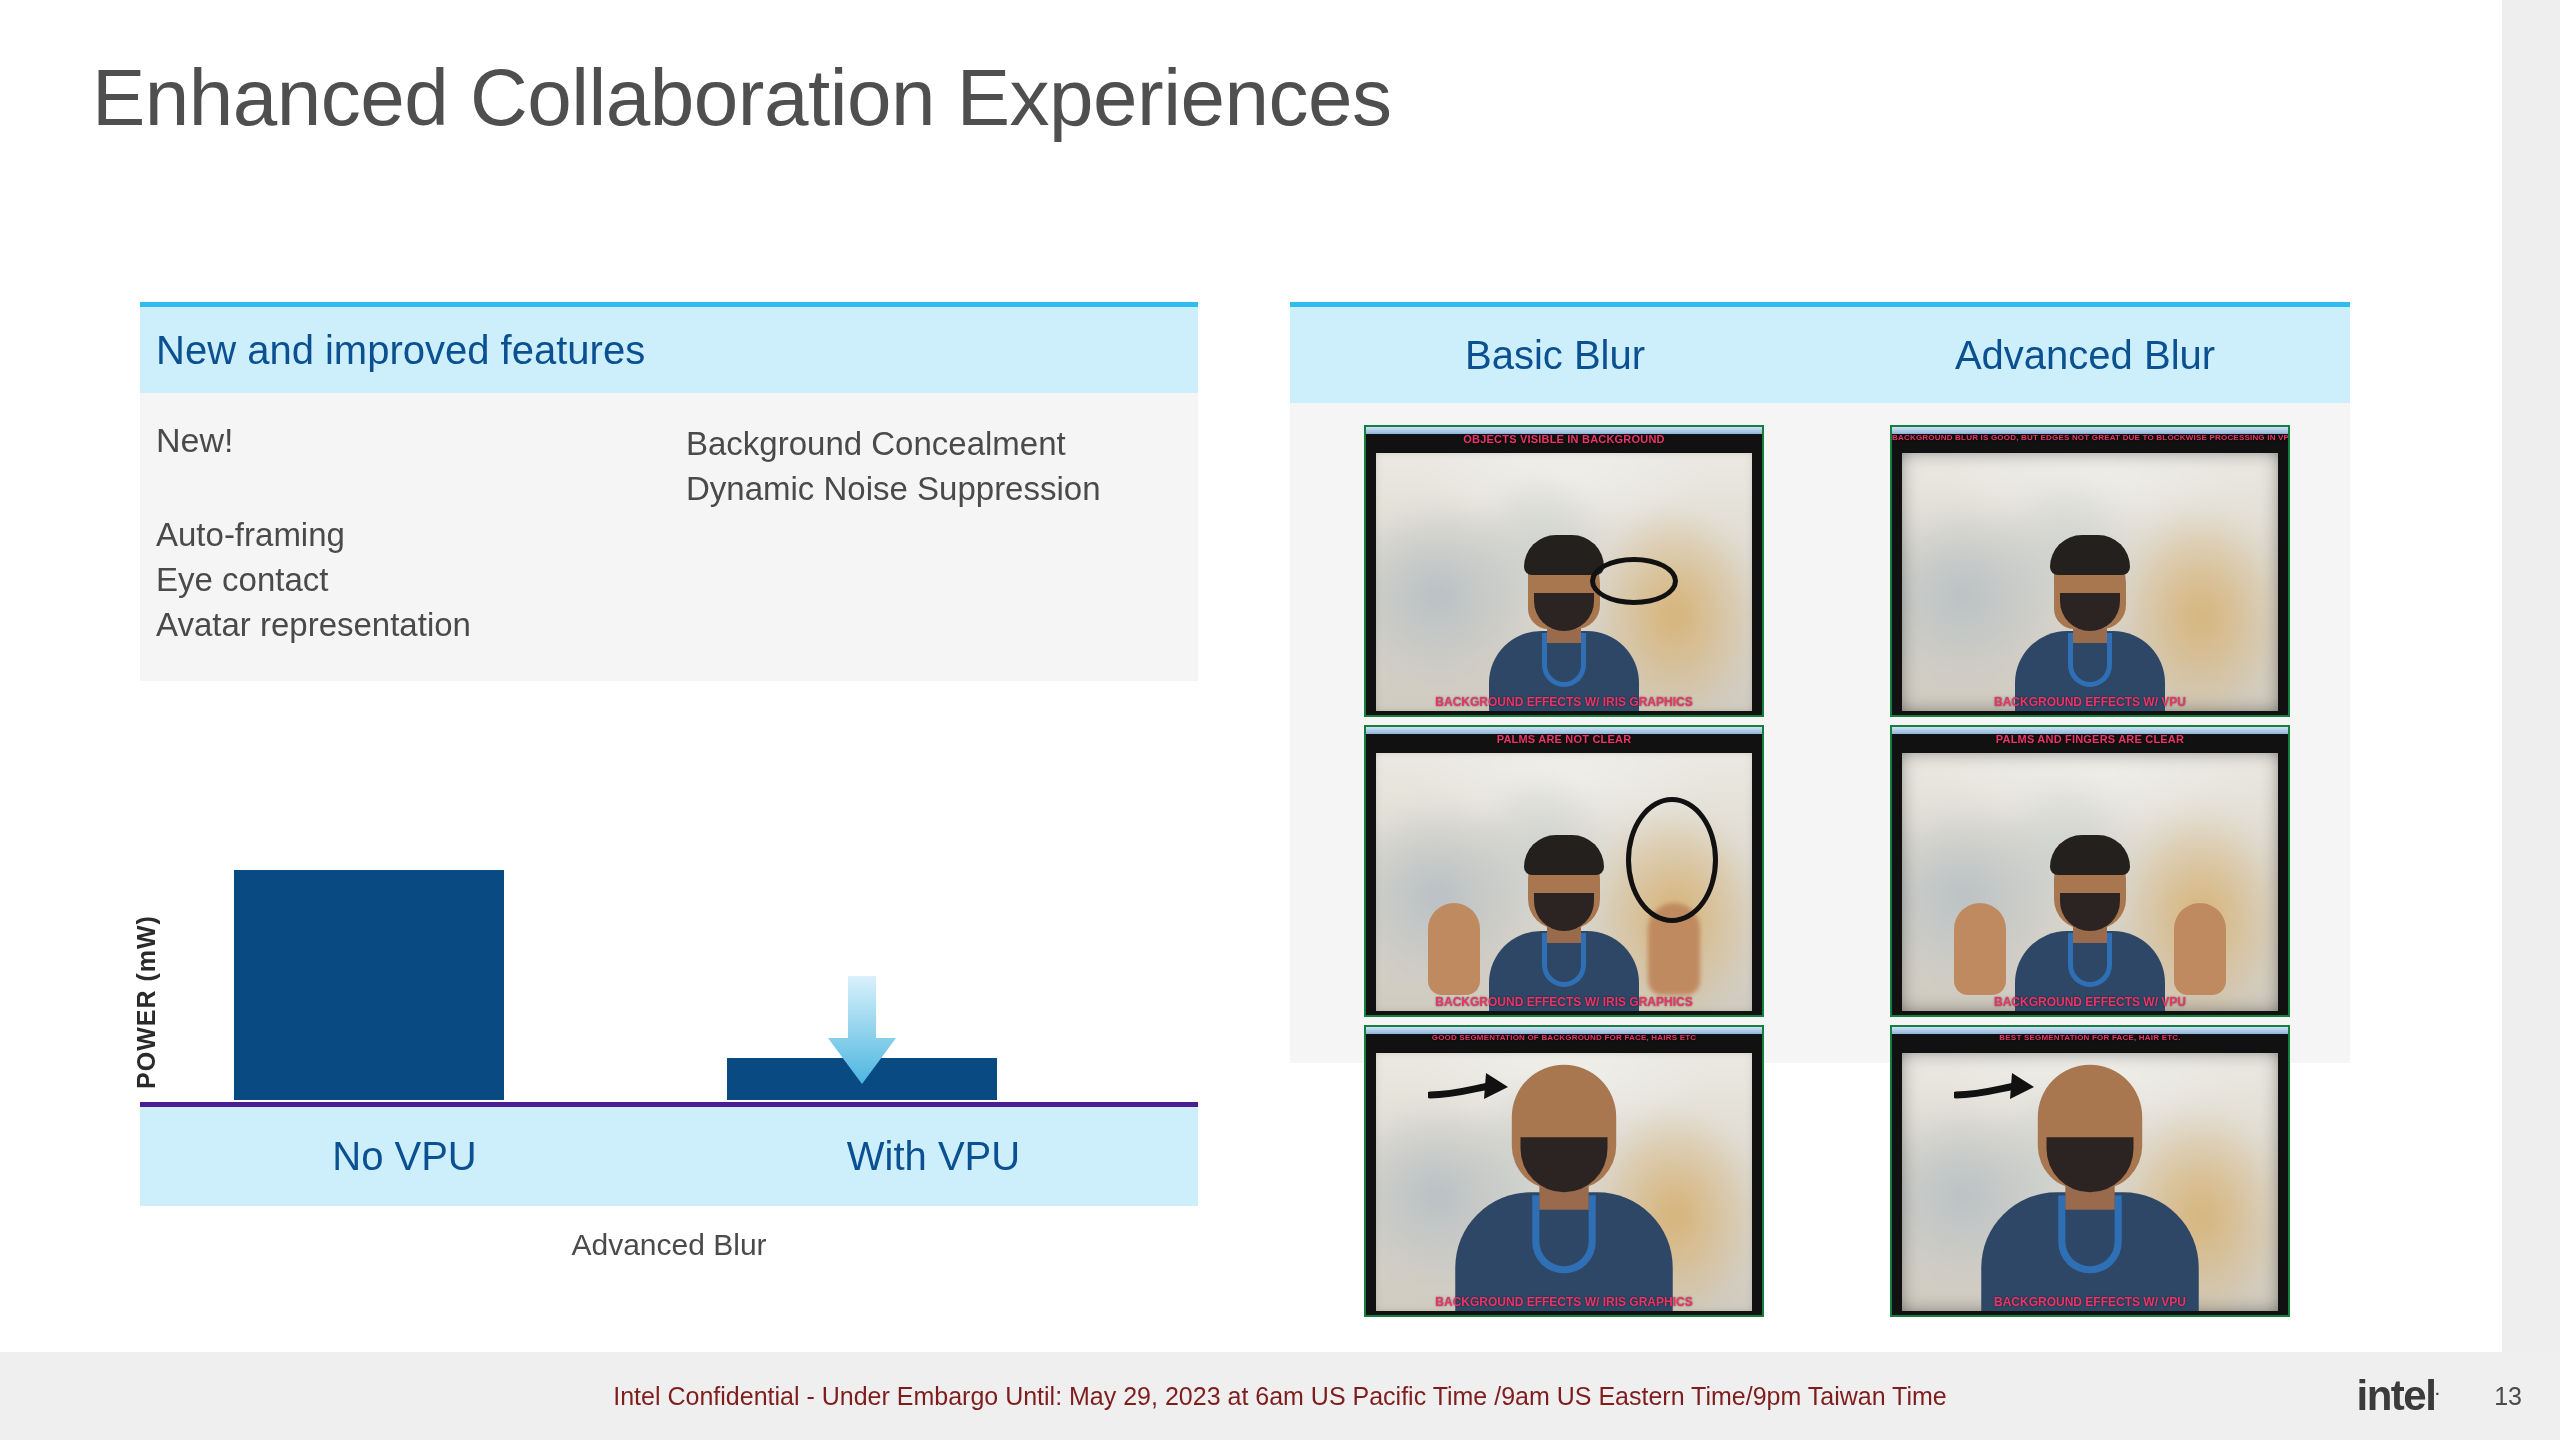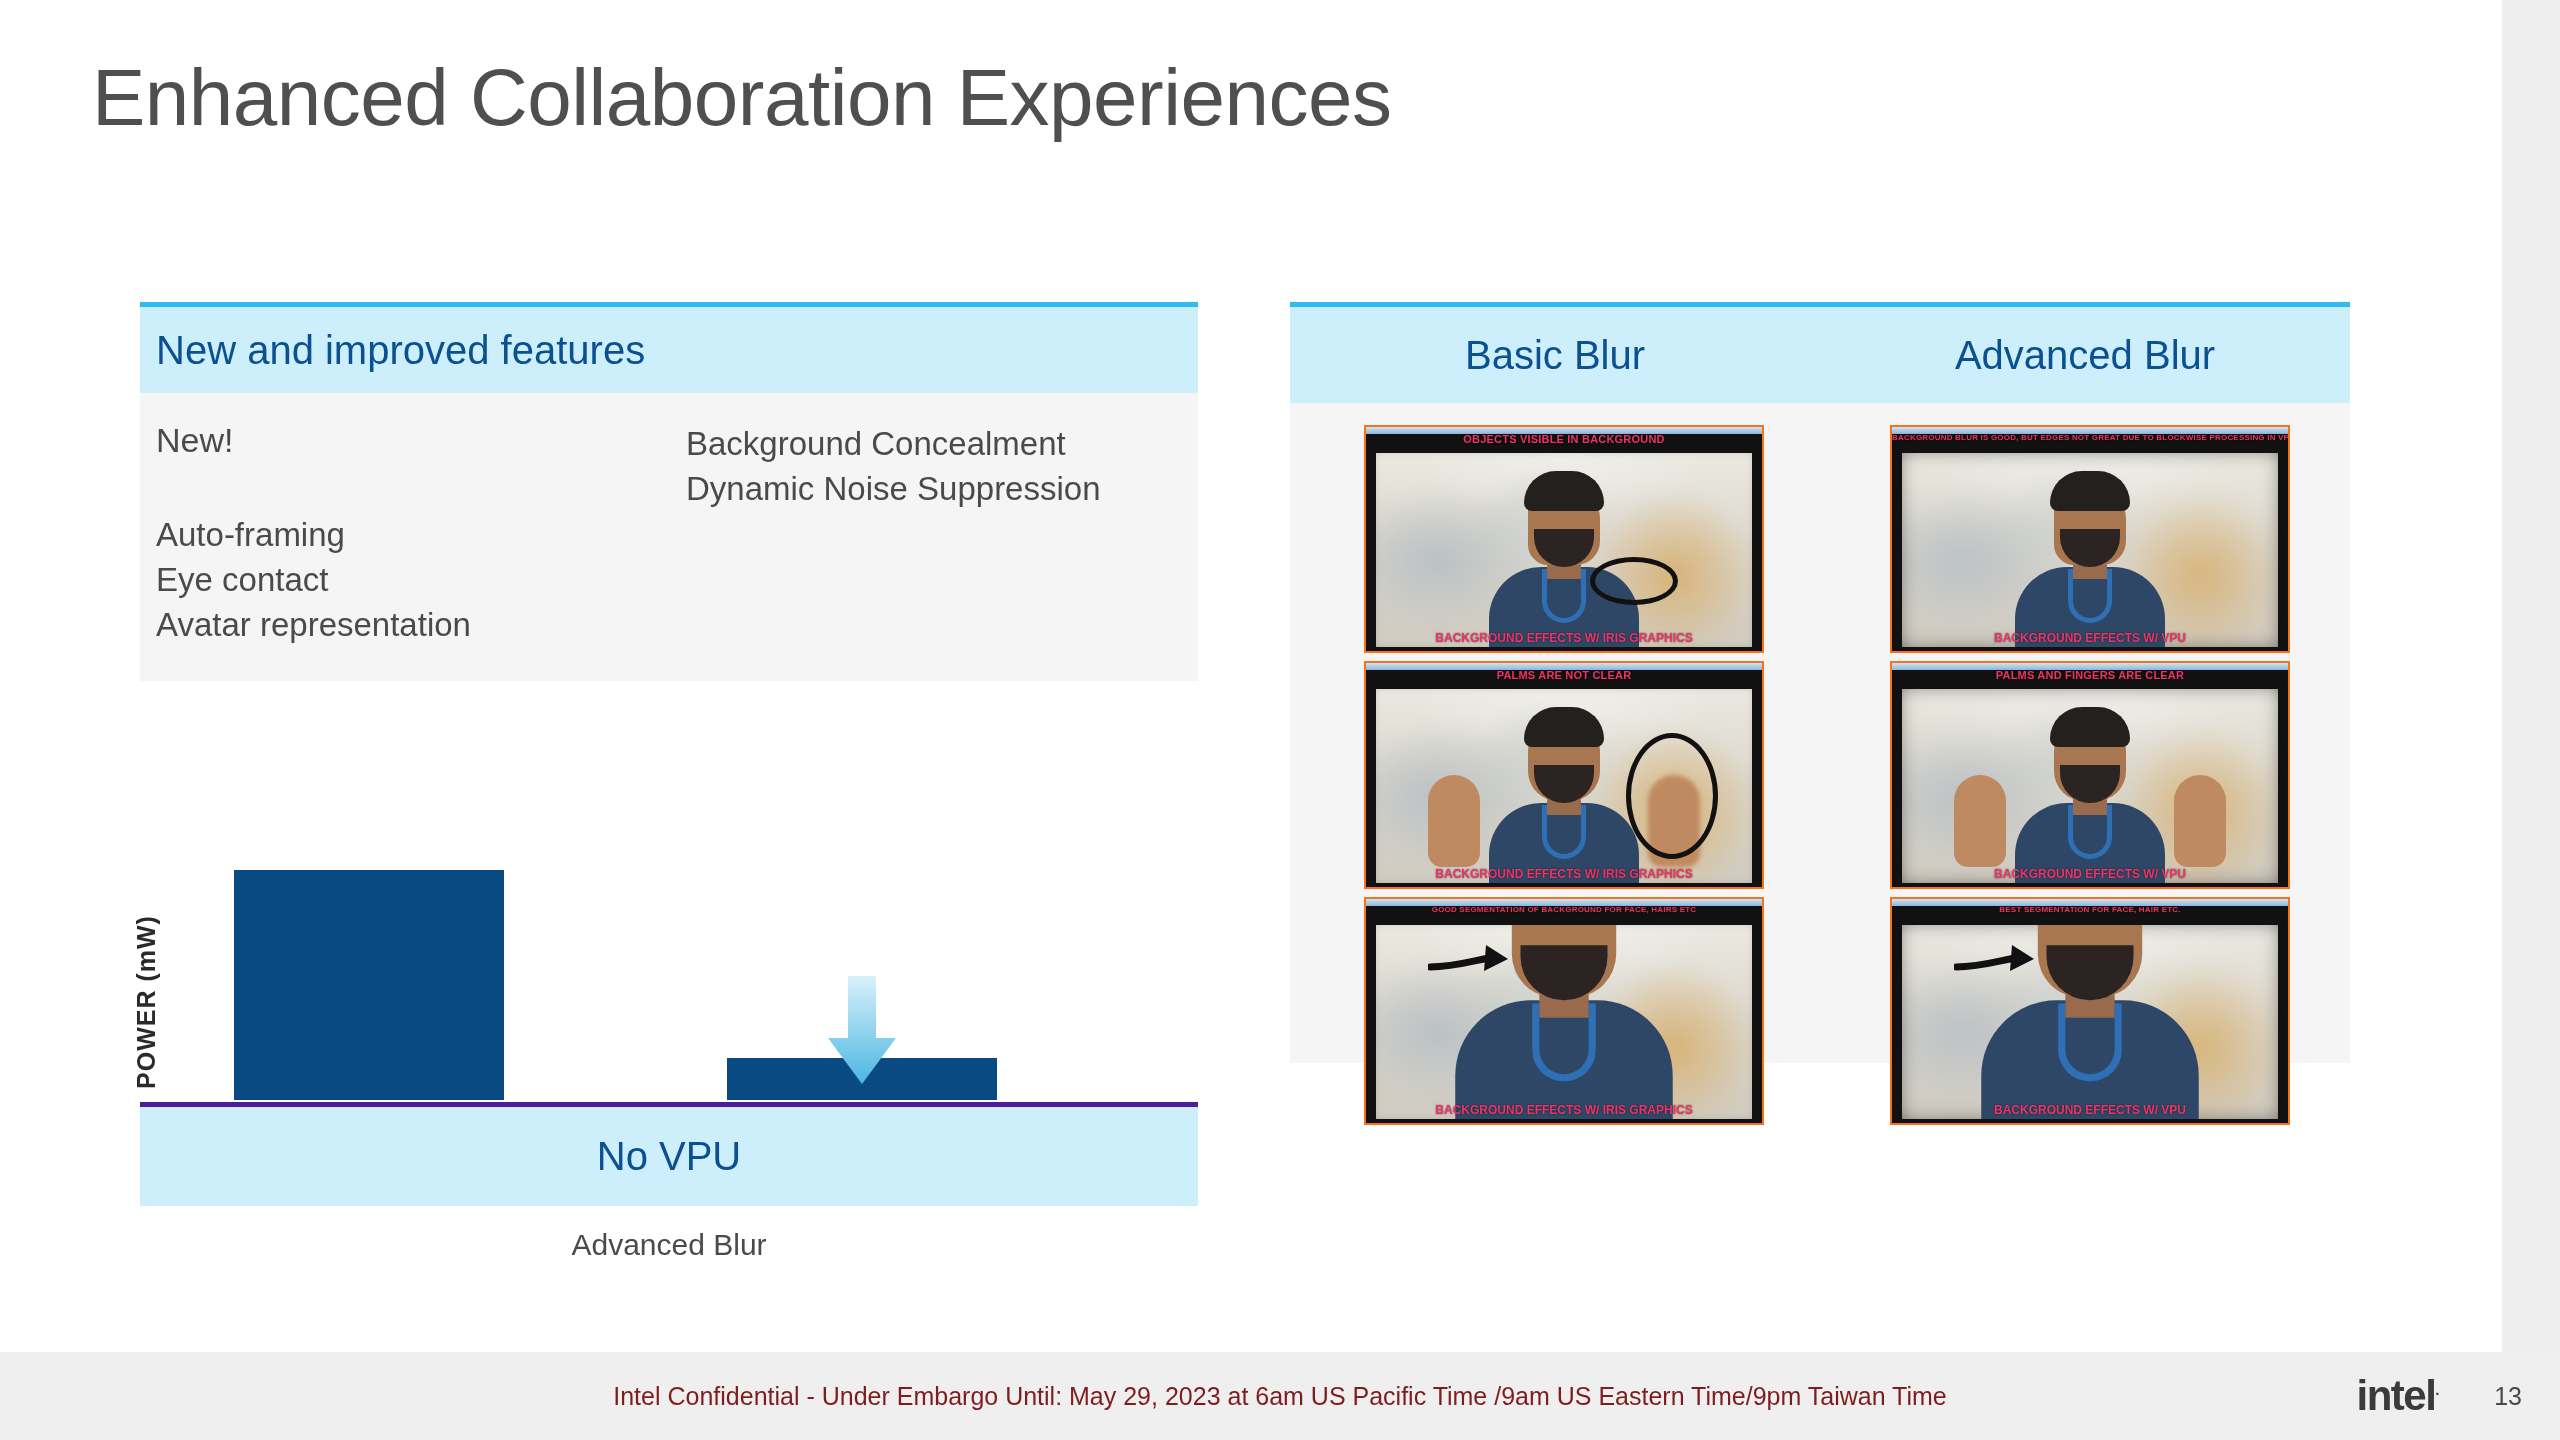--- a/index.html
+++ b/index.html
@@ -173,25 +173,25 @@
   .thumb-col {
     position: absolute;
     top: 22px;
     width: 400px;
   }
   .thumb-col.left  { left: 74px; }
   .thumb-col.right { left: 600px; }
 
   .thumb {
     position: relative;
-    width: 400px; height: 228px;
+    width: 400px; height: 292px;
     margin-bottom: 8px;
     background: #111;
     overflow: hidden;
-    border: 2px solid #f97316;
+    border: 2px solid #15803d;
   }
   .thumb .laptop-bezel {
     position: absolute; left: 0; right: 0; top: 0;
     height: 7px;
     background: linear-gradient(180deg,#cfe2f5,#8fb6da);
   }
   .photo {
     position: absolute;
     left: 10px; right: 10px; top: 26px; bottom: 4px;
     overflow: hidden;
@@ -363,20 +363,21 @@
             <stop offset="0%" stop-color="#d9f1fb"></stop>
             <stop offset="100%" stop-color="#4cb6e0"></stop>
           </linearGradient>
         </defs>
         <path d="M24,0 L52,0 L52,62 L72,62 L38,108 L4,62 L24,62 Z" fill="url(#arrGrad)"></path>
       </svg>
     </div>
 
     <div class="axis-band">
       <div class="axis-cell">No VPU</div>
+      <div class="axis-cell">With VPU</div>
     </div>
 
     <div class="chart-caption">Advanced Blur</div>
   </div>
 
   <div class="demo-card">
     <div class="card-rule"></div>
     <div class="demo-header">
       <div class="demo-header-cell">Basic  Blur</div>
       <div class="demo-header-cell">Advanced Blur</div>

